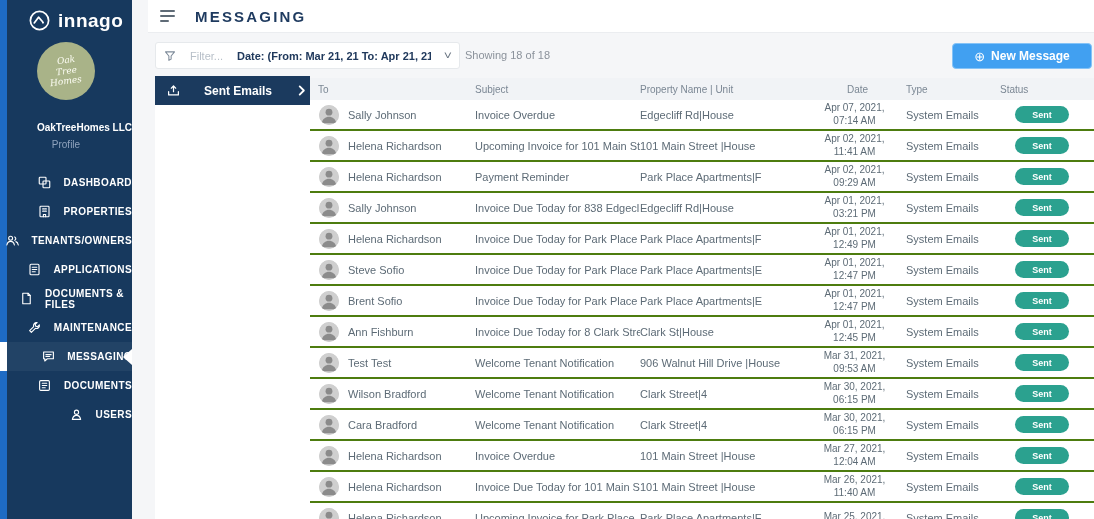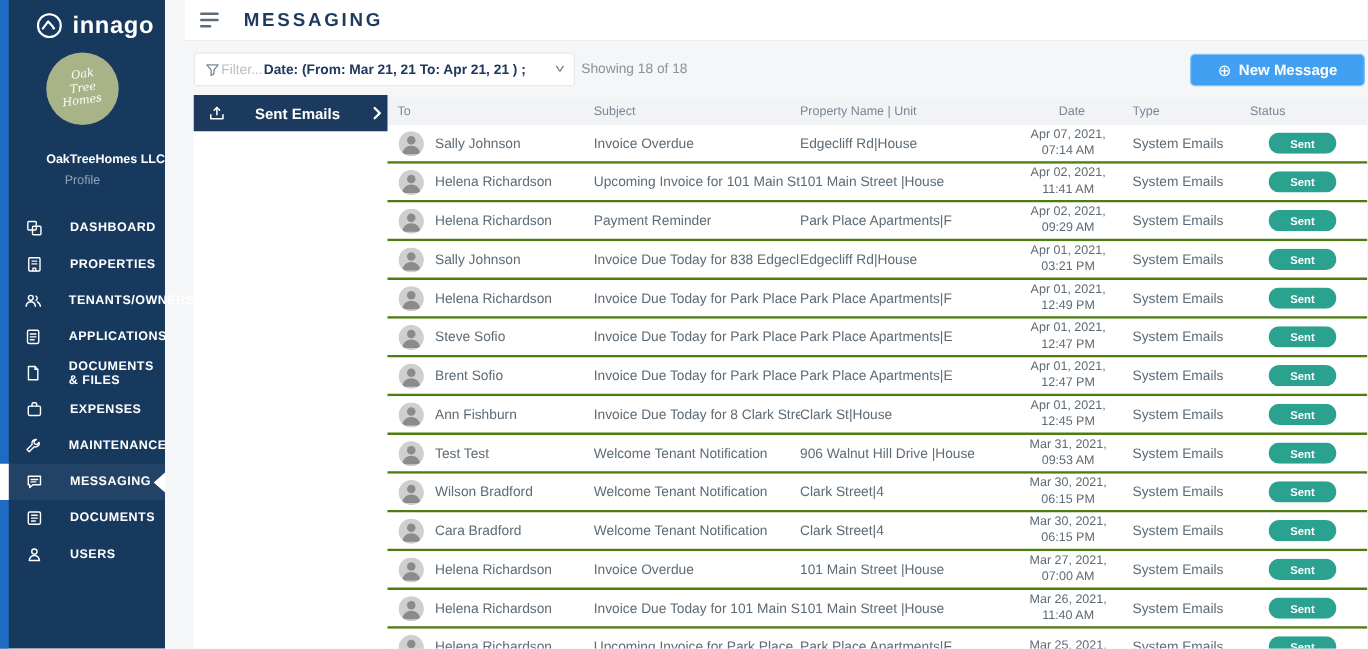--- a/index.html
+++ b/index.html
@@ -14,41 +14,41 @@
   .brand-text { font-size:19px; font-weight:bold; letter-spacing:.5px; }
   .profile { text-align:center; margin-top:10px; }
   .org-avatar { width:58px; height:58px; border-radius:50%; background:#a9b388; margin:0 auto;
     display:flex; flex-direction:column; align-items:center; justify-content:center;
     font-family:"DejaVu Serif", serif; font-style:italic; color:#fdfdf4; font-size:9px; line-height:1.15;
     transform:none; }
   .org-avatar span { transform:rotate(-8deg); }
   .org-name { color:#ffffff; font-size:10px; font-weight:bold; margin-top:22px;text-align:right; }
   .profile-link { color:#8fa3bd; font-size:10px; margin-top:6px; }
   .nav { margin-top:18px; }
-  .nav-item { position:relative; display:flex; align-items:center; gap:21px; height:29px; padding-left:19px;
-    color:#ffffff; cursor:pointer; }
+  .nav-item { position:relative; display:flex; align-items:center; gap:11px; height:29px; padding-left:19px;
+    color:#ffffff; cursor:pointer;justify-content:flex-end; }
   .nav-icon { width:16px; height:16px; display:inline-flex; align-items:center; justify-content:center; }
   .nav-icon svg { width:15px; height:15px; }
   .nav-label { font-size:10px; font-weight:bold; letter-spacing:.4px; }
   .nav-item.active { background:rgba(255,255,255,0.05); }
   .nav-item.active::before { content:""; position:absolute; left:0; top:0; width:7px; height:100%; background:#ffffff; }
   .nav-item.active::after { content:""; position:absolute; right:0; top:50%; transform:translateY(-50%);
     border-top:8px solid transparent; border-bottom:8px solid transparent; border-right:9px solid #ffffff; }
 
   
   .topbar { position:absolute; left:148px; top:0; width:946px; height:33px; background:#ffffff;
     border-bottom:1px solid #ebedf0; display:flex; align-items:center; padding-left:12px; gap:20px; z-index:4; }
   .menu-icon { display:inline-flex; flex-direction:column; gap:3px; cursor:pointer; }
   .menu-icon i { display:block; height:2px; background:#5f6b77; border-radius:1px; }
   .menu-icon i:nth-child(1){ width:15px; } .menu-icon i:nth-child(2){ width:15px; } .menu-icon i:nth-child(3){ width:9px; }
   .page-title { color:#1e3a5f; font-size:15px; font-weight:600; letter-spacing:2.2px; }
 
   
   .filter-box { position:absolute; left:155px; top:42px; width:305px; height:27px; background:#ffffff;
-    border:1px solid #e6e9ec; border-radius:3px; display:flex; align-items:center; padding:0 8px; gap:1px;
+    border:1px solid #e6e9ec; border-radius:3px; display:flex; align-items:center; padding:0 8px; gap:14px;
     cursor:pointer; z-index:3; }
   .filter-box svg { flex:0 0 auto; }
   .filter-placeholder { color:#b7bfc8; font-size:11px; }
   .filter-value { color:#20395c; font-size:11px; font-weight:bold; white-space:nowrap; overflow:hidden; }
   .filter-caret { margin-left:auto; color:#6b7683; font-size:10px; transform:scaleX(1.4); }
   .showing { position:absolute; left:465px; top:49px; color:#8b929b; font-size:11px; }
   .new-msg-btn { position:absolute; left:952px; top:43px; width:140px; height:26px; background:#41a0f1;
     border:1px solid #85c3f7; border-radius:4px; color:#ffffff; font-size:12px; font-weight:bold;
     display:flex; align-items:center; justify-content:center; gap:6px; cursor:pointer; z-index:3; }
   .plus-glyph { font-size:13px; font-weight:normal; line-height:1; }
@@ -151,29 +151,20 @@
     <span class="nav-icon">
             <svg viewBox="0 0 20 20" fill="none" stroke="#ffffff" stroke-width="1.5" stroke-linecap="round" stroke-linejoin="round">
               <path d="M5 3h7l3 3v11H5z"></path>
               <path d="M12 3v3h3"></path>
             </svg>
           </span>
     <span class="nav-label">DOCUMENTS &amp; FILES</span>
   </div>
 
 
-  <div class="nav-item">
-    <span class="nav-icon">
-            <svg viewBox="0 0 20 20" fill="none" stroke="#ffffff" stroke-width="1.5" stroke-linecap="round" stroke-linejoin="round">
-              <rect x="3.5" y="6.5" width="13" height="10" rx="1.5"></rect>
-              <path d="M7.5 6.5v-2a1.5 1.5 0 0 1 1.5-1.5h2a1.5 1.5 0 0 1 1.5 1.5v2"></path>
-            </svg>
-          </span>
-    <span class="nav-label">EXPENSES</span>
-  </div>
 
   <div class="nav-item">
     <span class="nav-icon">
             <svg viewBox="0 0 20 20" fill="none" stroke="#ffffff" stroke-width="1.5" stroke-linecap="round" stroke-linejoin="round">
               <path d="M13.5 3.5a4 4 0 0 0-4.6 5.3L3.5 14.2l2.3 2.3 5.4-5.4a4 4 0 0 0 5.3-4.6l-2.4 2.4-2.6-.7-.7-2.6z"></path>
             </svg>
           </span>
     <span class="nav-label">MAINTENANCE</span>
   </div>
 
@@ -522,21 +513,21 @@
           <circle cx="12" cy="8.6" r="4.1" fill="#8b8b8b"></circle>
           <path d="M3.2 22c.9-5.4 4.6-8 8.8-8s7.9 2.6 8.8 8z" fill="#8b8b8b"></path>
         </svg>
       </span>
     </div>
     <div class="cell to">Helena Richardson</div>
     <div class="cell subject">Invoice Overdue</div>
     <div class="cell property">101 Main Street |House</div>
     <div class="cell date">
       <div>Mar 27, 2021,</div>
-      <div>07:00 AM</div>
+      <div>12:04 AM</div>
     </div>
     <div class="cell type">System Emails</div>
     <div class="cell status-cell">
       <span class="badge">Sent</span>
     </div>
   </div>
 
   <div class="trow grid-cols">
     <div class="cell avatar-cell">
       <span class="avatar">

